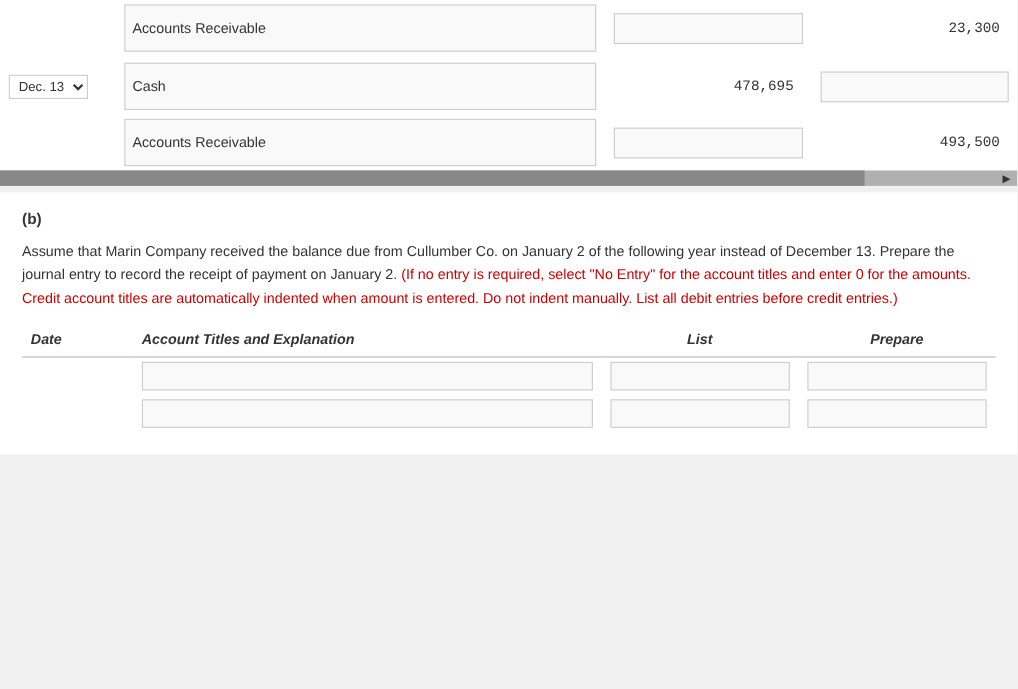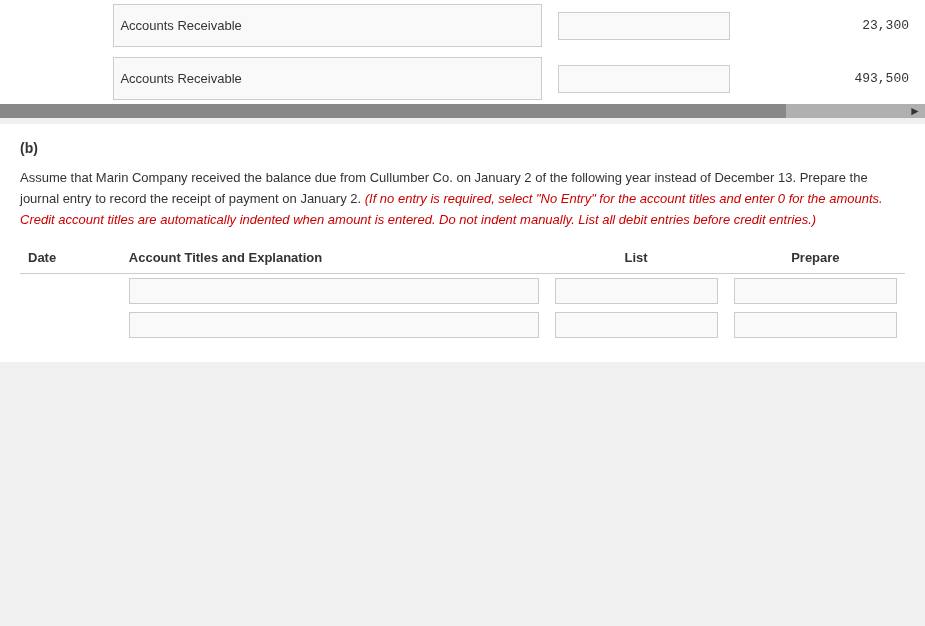--- a/index.html
+++ b/index.html
@@ -148,36 +148,36 @@
 
     .instructions {
       font-size: 13px;
       color: #333;
       line-height: 1.6;
       margin-bottom: 16px;
     }
 
     .instructions .red-text {
       color: #cc0000;
-      font-style: italic;
       font-weight: normal;
     }
 
     .journal-b-table {
       width: 100%;
       border-collapse: collapse;
     }
 
     .journal-b-table th {
       text-align: left;
       font-weight: bold;
       font-size: 13px;
       color: #333;
       padding: 4px 8px 8px 8px;
       border-bottom: none;
+      font-style: italic;
     }
 
     .journal-b-table th.center {
       text-align: center;
     }
 
     .journal-b-table td {
       padding: 4px 8px;
       vertical-align: middle;
     }
@@ -238,20 +238,36 @@
           <input class="account-input" type="text" value="Accounts Receivable" style="">
         </td>
         <td class="amount-cell">
           <input class="amount-input" type="text" value="" style="">
         </td>
         <td class="credit-cell">
           <span class="amount-value">23,300</span>
         </td>
       </tr>
 
+      <tr class="row-cash">
+        <td class="date-cell">
+          <select class="date-select">
+            <option>Dec. 13</option>
+          </select>
+        </td>
+        <td class="account-cell">
+          <input class="account-input" type="text" value="Cash" style="">
+        </td>
+        <td class="amount-cell">
+          <span class="amount-value">478,695</span>
+        </td>
+        <td class="credit-cell">
+          <input class="credit-input" type="text" value="" style="">
+        </td>
+      </tr>
 
 
       <tr class="row-ar-bottom">
         <td class="date-cell"></td>
         <td class="account-cell">
           <input class="account-input" type="text" value="Accounts Receivable" style="">
         </td>
         <td class="amount-cell">
           <input class="amount-input" type="text" value="" style="">
         </td>

